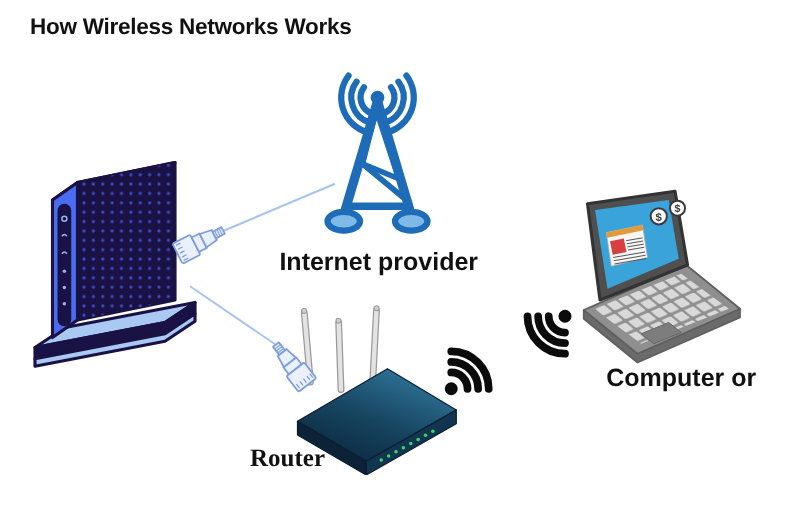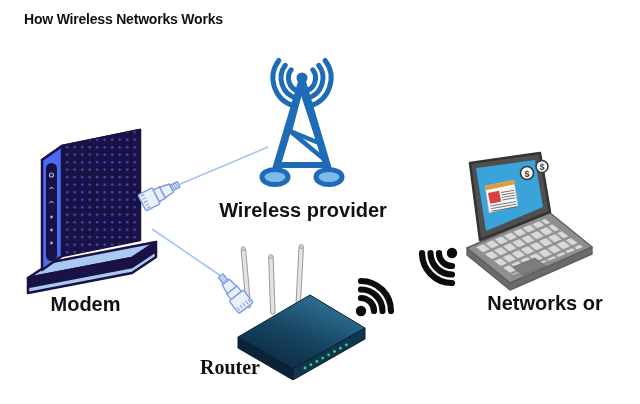--- a/index.html
+++ b/index.html
@@ -1,19 +1,19 @@
 <!DOCTYPE html>
 <html><head>
 <meta charset="utf-8">
 <style>
   html,body{margin:0;padding:0;background:#fff;}
   .canvas{position:relative;width:640px;height:404px;background:#ffffff;overflow:hidden;
           font-family:"Liberation Sans",sans-serif;color:#111;}
   .abs{position:absolute;}
-  .title{position:absolute;left:24px;top:11px;margin:0;font-size:14px;font-weight:700;
+  .title{position:absolute;left:24px;top:11px;margin:0;font-size:18px;font-weight:700;
          letter-spacing:-0.2px;color:#111;}
   .node-label{position:absolute;font-size:20px;font-weight:700;color:#111;text-align:center;}
   .lbl-provider{left:198px;top:199px;width:210px;}
   .lbl-modem{left:18px;top:293px;width:135px;}
   .lbl-router{left:165px;top:356px;width:130px;font-family:Liberation Serif, serif;}
   .lbl-computer{left:452px;top:289px;width:186px;line-height:1.4;}
   svg{display:block;}
 </style>
 </head>
 <body>
@@ -44,21 +44,21 @@
       <path d="M45,83 L80,112" stroke-width="4.5"></path>
 
       <path d="M32,117 L82,117" stroke-width="6"></path>
 
       <ellipse cx="30" cy="129" rx="13" ry="7.5" fill="#7fb9ea" stroke-width="5"></ellipse>
       <ellipse cx="84" cy="129" rx="13" ry="7.5" fill="#7fb9ea" stroke-width="5"></ellipse>
 
       <circle cx="57" cy="30" r="5.5" fill="#1e6cb7" stroke="none"></circle>
     </g>
   </svg>
-  <div class="node-label lbl-provider">Wireless provider</div>
+  <div class="node-label lbl-provider">Internet provider</div>
 
   <svg class="abs" style="left:20px;top:100px" width="140" height="200" viewBox="0 0 140 200">
     <defs>
       <pattern id="dots" width="7.5" height="7.5" patternUnits="userSpaceOnUse">
         <circle cx="2.2" cy="2.2" r="1.3" fill="#3f4cc0"></circle>
       </pattern>
     </defs>
     <g stroke="#1a1145" stroke-width="2.5" stroke-linejoin="round">
 
       <polygon points="8,178 32,162 136,142 112,158" fill="#a9c9f2"></polygon>
@@ -76,21 +76,20 @@
     <g>
       <rect x="26" y="63" width="11" height="98" rx="5.5" fill="#1a1145"></rect>
       <circle cx="31.5" cy="75" r="2" fill="none" stroke="#8fb4f0" stroke-width="1.2"></circle>
       <path d="M29.5,89 q2,-3 4,0" stroke="#8fb4f0" stroke-width="1.2" fill="none"></path>
       <path d="M29.5,103 q2,-3 4,0" stroke="#8fb4f0" stroke-width="1.2" fill="none"></path>
       <circle cx="31.5" cy="117" r="1.4" fill="#8fb4f0"></circle>
       <circle cx="31.5" cy="130" r="1.4" fill="#8fb4f0"></circle>
       <circle cx="31.5" cy="143" r="1.4" fill="#8fb4f0"></circle>
     </g>
   </svg>
-  <div class="node-label lbl-modem">Modem</div>
 
   <svg class="abs" style="left:220px;top:240px" width="160" height="140" viewBox="0 0 160 140">
     <defs>
       <linearGradient id="routerGrad" gradientUnits="userSpaceOnUse" x1="95" y1="55" x2="65" y2="130">
         <stop offset="0" stop-color="#2e7095"></stop>
         <stop offset="0.55" stop-color="#16445f"></stop>
         <stop offset="1" stop-color="#0e2c44"></stop>
       </linearGradient>
     </defs>
 
@@ -156,21 +155,21 @@
         <circle cx="72" cy="33" r="6.5" fill="#fafafa" stroke="#3a3a3a" stroke-width="1.6"></circle>
         <text x="72" y="36.6" font-size="9" font-weight="bold" fill="#3a3a3a" text-anchor="middle" font-family="Liberation Sans, sans-serif">$</text>
       </g>
       <g>
         <circle cx="87" cy="26.5" r="6" fill="#fafafa" stroke="#3a3a3a" stroke-width="1.6"></circle>
         <text x="87" y="29.9" font-size="8.5" font-weight="bold" fill="#3a3a3a" text-anchor="middle" font-family="Liberation Sans, sans-serif">$</text>
       </g>
     </g>
   </svg>
   <div class="node-label lbl-computer">
-    <span style="display:block">Networks or</span>
+    <span style="display:block">Computer or</span>
   </div>
 
   <svg class="abs" style="left:0;top:0;pointer-events:none" width="640" height="404" viewBox="0 0 640 404">
 
     <line x1="178" y1="185" x2="268" y2="147" stroke="#a6c4f2" stroke-width="1.6"></line>
 
     <line x1="152" y1="229" x2="221" y2="276" stroke="#a6c4f2" stroke-width="1.6"></line>
 
     <g transform="translate(142,203) rotate(-27)" stroke="#7d9ce0" stroke-width="1.4" fill="#eaf0fc" stroke-linejoin="round">
       <rect x="0" y="-9" width="16" height="18" rx="1.5"></rect>

